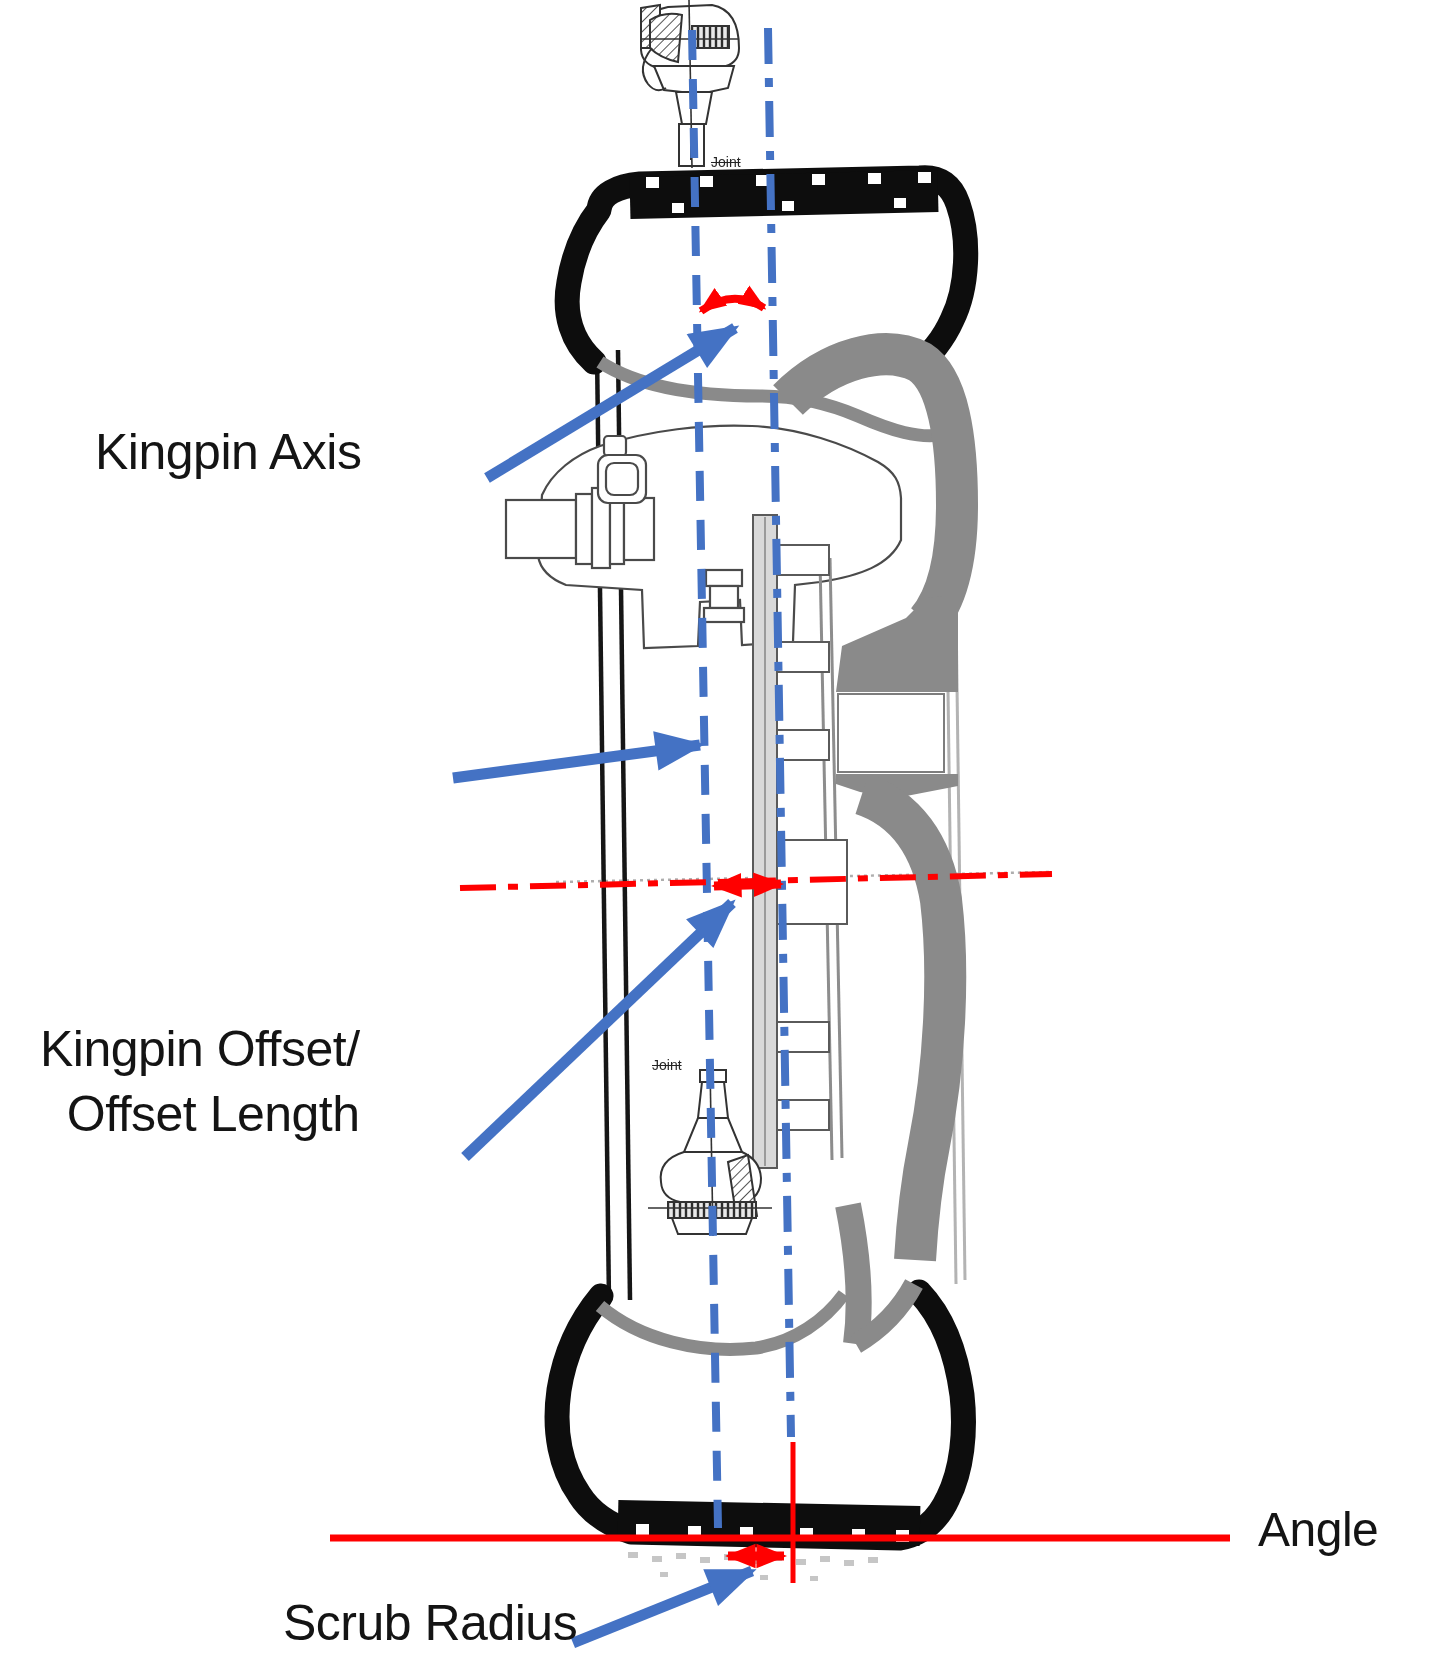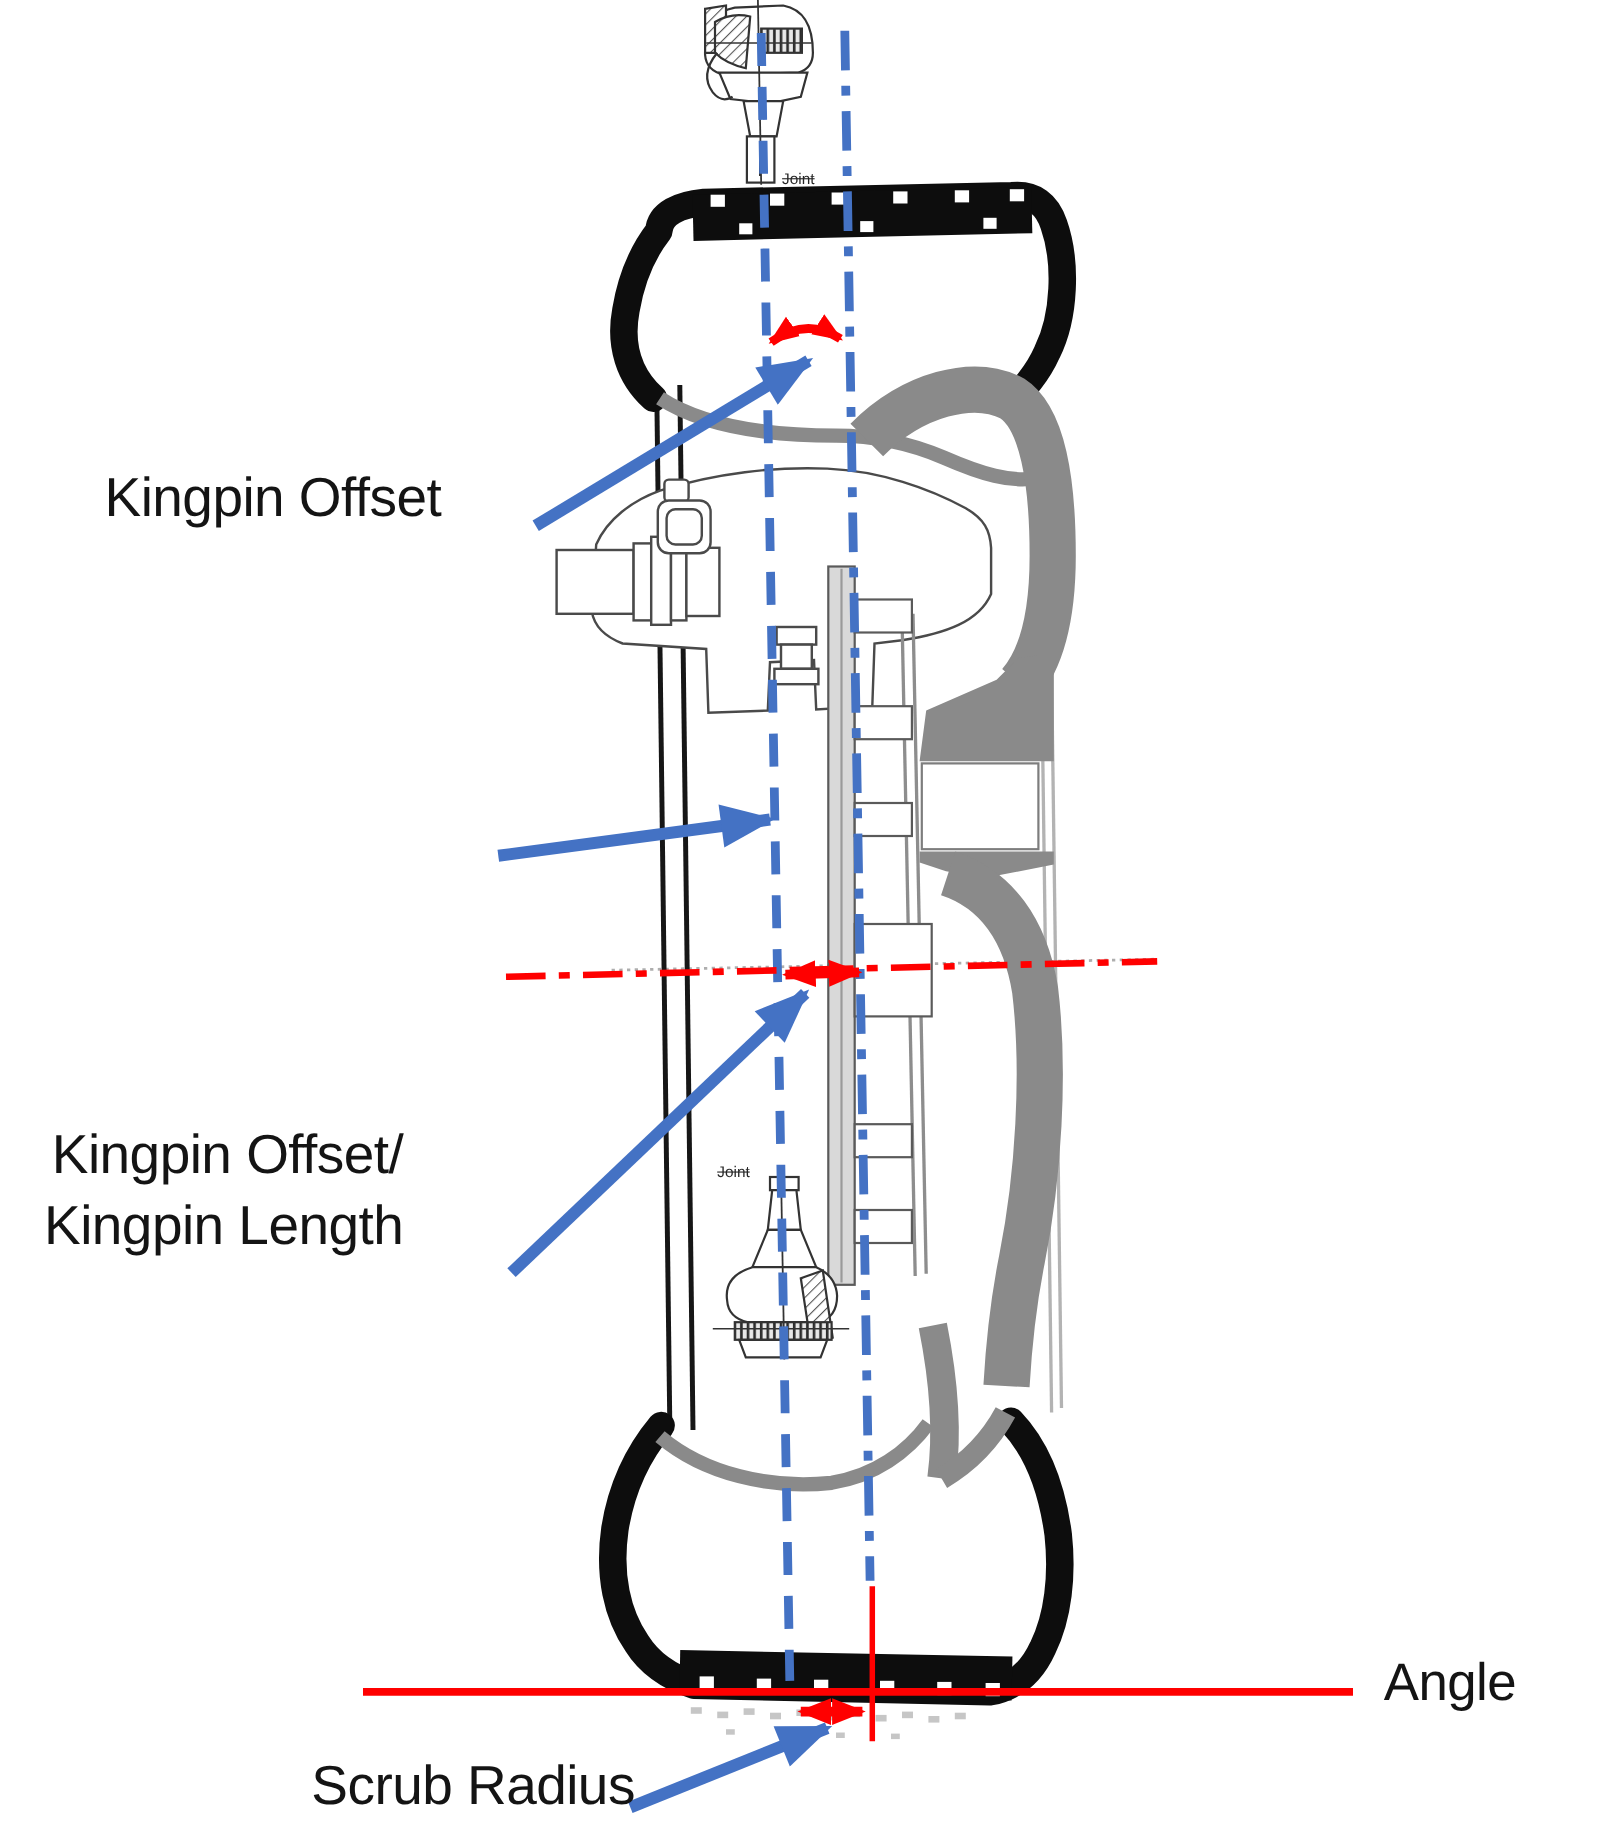--- a/index.html
+++ b/index.html
@@ -191,26 +191,26 @@
   <line class="red-stroke" x1="728" y1="1556" x2="784" y2="1556" stroke-width="9" marker-start="url(#redArrow)" marker-end="url(#redArrow)"></line>
 
   <g class="blue-stroke" stroke-width="11" fill="none">
     <line x1="487" y1="478" x2="735" y2="328" marker-end="url(#blueArrow)"></line>
     <line x1="453" y1="778" x2="700" y2="745" marker-end="url(#blueArrow)"></line>
     <line x1="465" y1="1157" x2="732" y2="903" marker-end="url(#blueArrow)"></line>
     <line x1="573" y1="1643" x2="752" y2="1571" marker-end="url(#blueArrow)"></line>
   </g>
 </svg>
 
-<div class="diagram-label" style="left:95px;top:425px;">Kingpin Offset</div>
+<div class="diagram-label" style="left:95px;top:425px;">Kingpin Axis</div>
 
 
 <div class="diagram-label" style="left:40px;top:1022px;text-align:right;">
   <div>Kingpin Offset/</div>
-  <div style="margin-top:10px;">Kingpin Length</div>
+  <div style="margin-top:10px;">Offset Length</div>
 </div>
 
 <div class="diagram-label" style="left:240px;top:1596px;margin-left:43px;">Scrub Radius</div>
 
 <div class="diagram-label small" style="left:1258px;top:1504px;">Angle</div>
 
 <div class="faint-label" style="left:711px;top:155px;text-decoration:line-through;">Joint</div>
 <div class="faint-label" style="left:652px;top:1058px;text-decoration:line-through;">Joint</div>
 
 </div>

